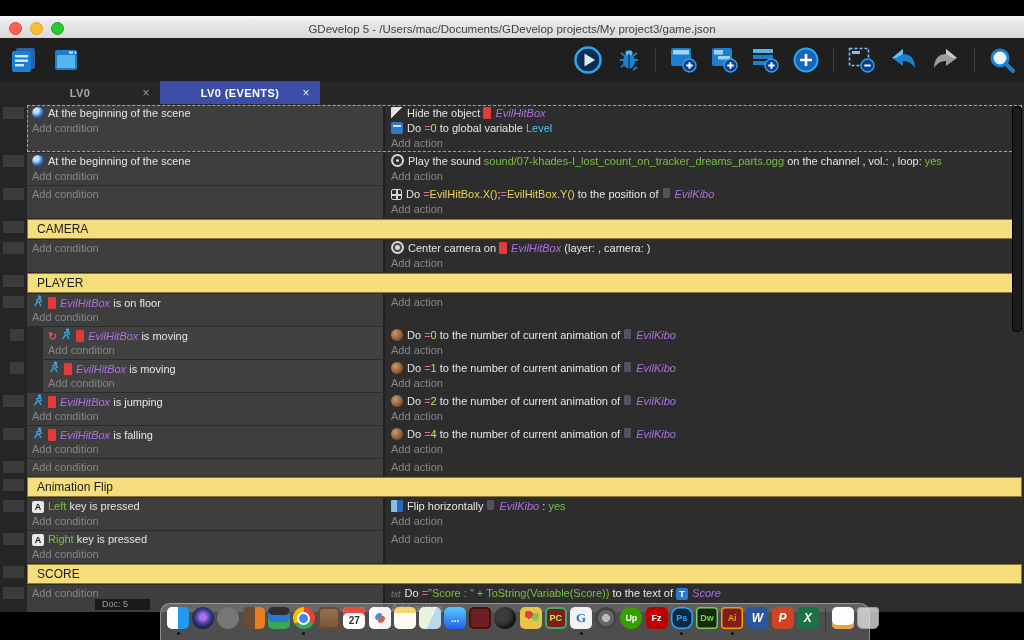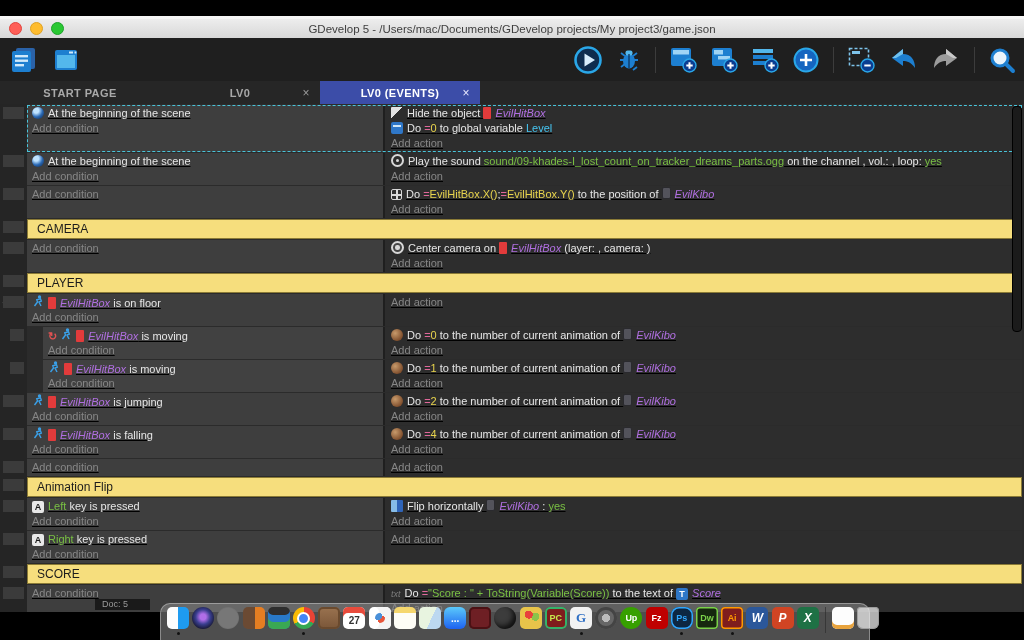--- a/index.html
+++ b/index.html
@@ -48,21 +48,21 @@
 
   
   .sheet{position:absolute;left:0;top:104px;width:1024px;height:508px;background:#2b2b2b;overflow:hidden;}
   .gutterbg{position:absolute;left:0;top:0;width:27px;height:100%;background:#252525;}
   .rows{position:absolute;left:0;top:1px;width:1022px;}
   .row{display:flex;margin-bottom:1px;position:relative;}
   .gutter{width:27px;flex:0 0 27px;position:relative;}
   .handle{position:absolute;left:3px;top:2px;width:21px;height:12px;background:#3b3b3b;}
   .handle.sub{left:10px;width:14px;}
   .tri{position:absolute;left:1px;top:6px;font-size:8px;color:#aaa;}
-  .body{flex:1;display:flex;min-width:0;text-decoration:underline;}
+  .body{flex:1;display:flex;min-width:0;}
   .body.selected{outline:1px dashed #49c4da;outline-offset:-1px;}
   .cond{width:358px;flex:0 0 auto;background:#3e3e3e;border-right:2px solid #1f1f1f;padding:1px 0 1px 5px;box-sizing:border-box;}
   .cond.ind1{margin-left:16px;width:342px;flex-basis:342px;background:#414141;}
   .act{flex:1;background:#2d2d2d;padding:1px 0 1px 6px;min-width:0;}
   .evt-line{height:15px;line-height:15px;font-size:11px;color:#e6e6e6;white-space:nowrap;overflow:hidden;}
   .evt-line.ph{color:#868686;}
   .sg.obj{color:#b06fe0;font-style:italic;}
   .sg.num{color:#e8d44d;}
   .sg.str{color:#79c043;}
   .sg.gvar{color:#46c6f2;}
@@ -329,24 +329,20 @@
           <svg width="28" height="28" viewBox="0 0 28 28">
             <circle cx="12" cy="12" r="8" fill="#eaf4fb" stroke="#1d7fd0" stroke-width="3"></circle>
             <path d="M18 18l7 7" stroke="#1d7fd0" stroke-width="4" stroke-linecap="round"></path>
           </svg>
         </span>
       </div>
   </div>
 
   <div class="tabbar" id="tabbar">
       <div class="tab">
-     <span>START PAGE</span>
-
-   </div>
-      <div class="tab">
      <span>LV0</span>
      <span class="close">×</span>
    </div>
       <div class="tab active">
      <span>LV0 (EVENTS)</span>
      <span class="close">×</span>
    </div>
     </div>
 
   <div class="sheet">
@@ -373,21 +369,21 @@
     <div class="gutter">
 
       <div class="handle"></div>
     </div>
     <div class="body">
       <div class="cond">
               <div class="evt-line"><span class="mi mi-scene"></span><span class="sg ">At the beginning of the scene</span></div>
               <div class="evt-line ph">Add condition</div>
             </div>
       <div class="act">
-              <div class="evt-line"><span class="mi mi-sound"></span><span class="sg ">Play the sound </span><span class="sg str">sound/09-khades-I_lost_count_on_tracker_dreams_parts.ogg</span><span class="sg "> on the channel , vol.: , loop: </span><span class="sg str">yes</span></div>
+              <div class="evt-line"><span class="mi mi-sound"></span><span class="sg ">Play the sound </span><span class="sg str">sound/07-khades-I_lost_count_on_tracker_dreams_parts.ogg</span><span class="sg "> on the channel , vol.: , loop: </span><span class="sg str">yes</span></div>
               <div class="evt-line ph">Add action</div>
             </div>
     </div>
   </div>
         <div class="row">
     <div class="gutter">
 
       <div class="handle"></div>
     </div>
     <div class="body">

